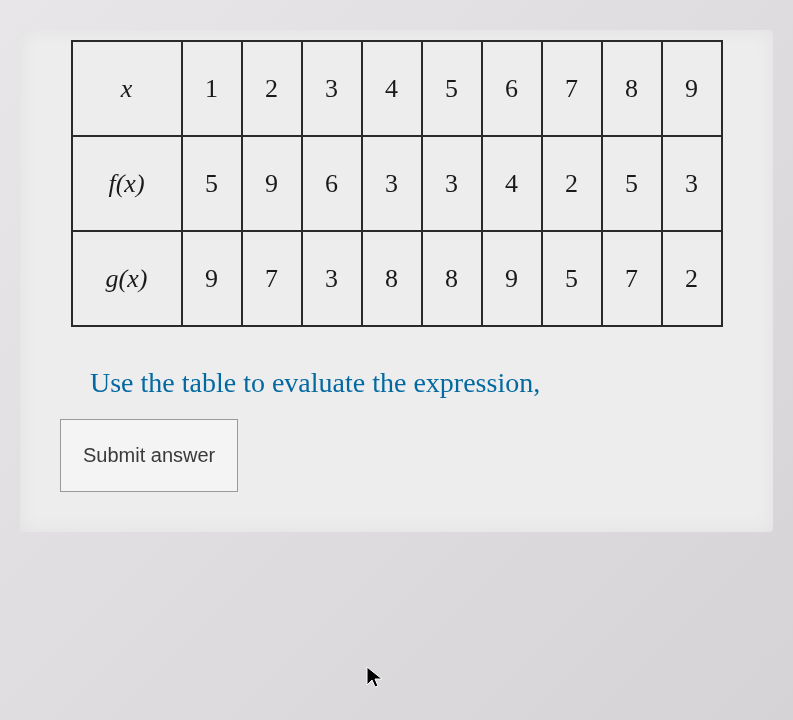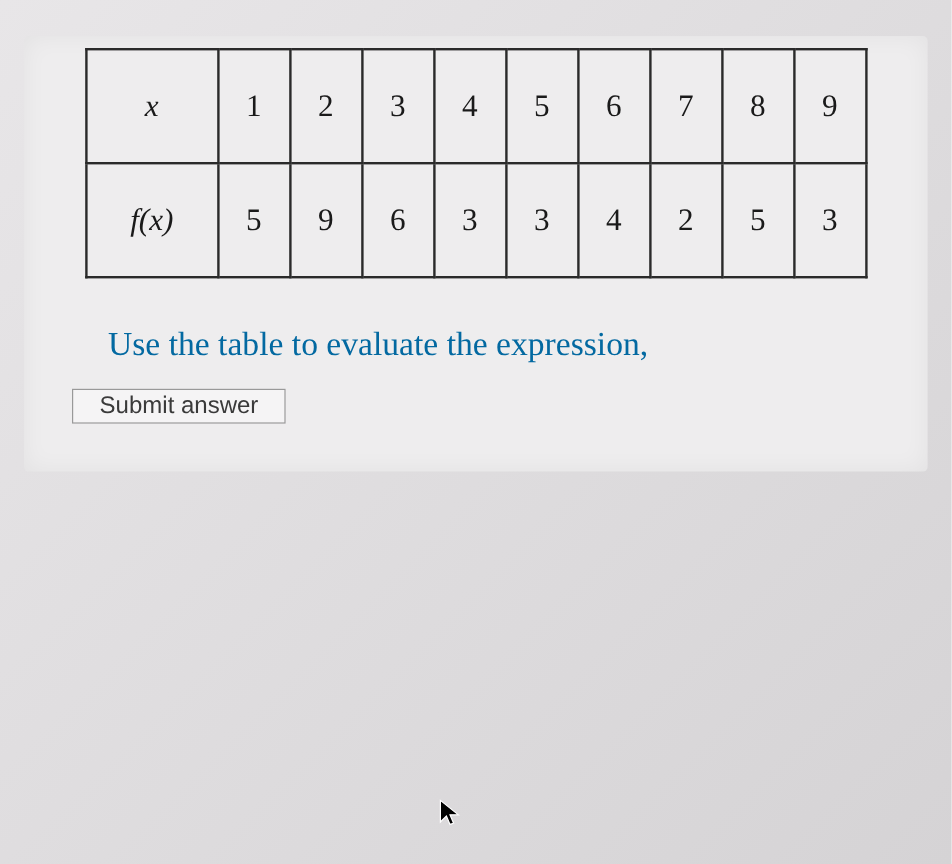--- a/index.html
+++ b/index.html
@@ -78,21 +78,21 @@
       color: #333;
     }
     .help-link {
       font-size: 28px;
       color: #1a1a1a;
       margin-left: 18px;
       font-family: Georgia, serif;
     }
     .submit-btn {
       margin-left: 20px;
-      padding: 2px 22px;
+      padding: 24px 22px;
       font-size: 20px;
       font-family: Arial, sans-serif;
       color: #3a3a3a;
       background: #f5f4f5;
       border: 1px solid #999;
       cursor: pointer;
     }
     .cursor-icon {
       position: absolute;
       left: 365px;
@@ -126,20 +126,32 @@
       <td class="data-cell">5</td>
       <td class="data-cell">9</td>
       <td class="data-cell">6</td>
       <td class="data-cell">3</td>
       <td class="data-cell">3</td>
       <td class="data-cell">4</td>
       <td class="data-cell">2</td>
       <td class="data-cell">5</td>
       <td class="data-cell">3</td>
     </tr>
+    <tr>
+      <td class="row-header fn-label">g(x)</td>
+      <td class="data-cell">9</td>
+      <td class="data-cell">7</td>
+      <td class="data-cell">3</td>
+      <td class="data-cell">8</td>
+      <td class="data-cell">8</td>
+      <td class="data-cell">9</td>
+      <td class="data-cell">5</td>
+      <td class="data-cell">7</td>
+      <td class="data-cell">2</td>
+    </tr>
   </tbody>
     </table>
 
   <p class="instruction">Use the table to evaluate the expression,</p>
 
 
   <button class="submit-btn">Submit answer</button>
 </div>
 
 <span class="cursor-icon">

